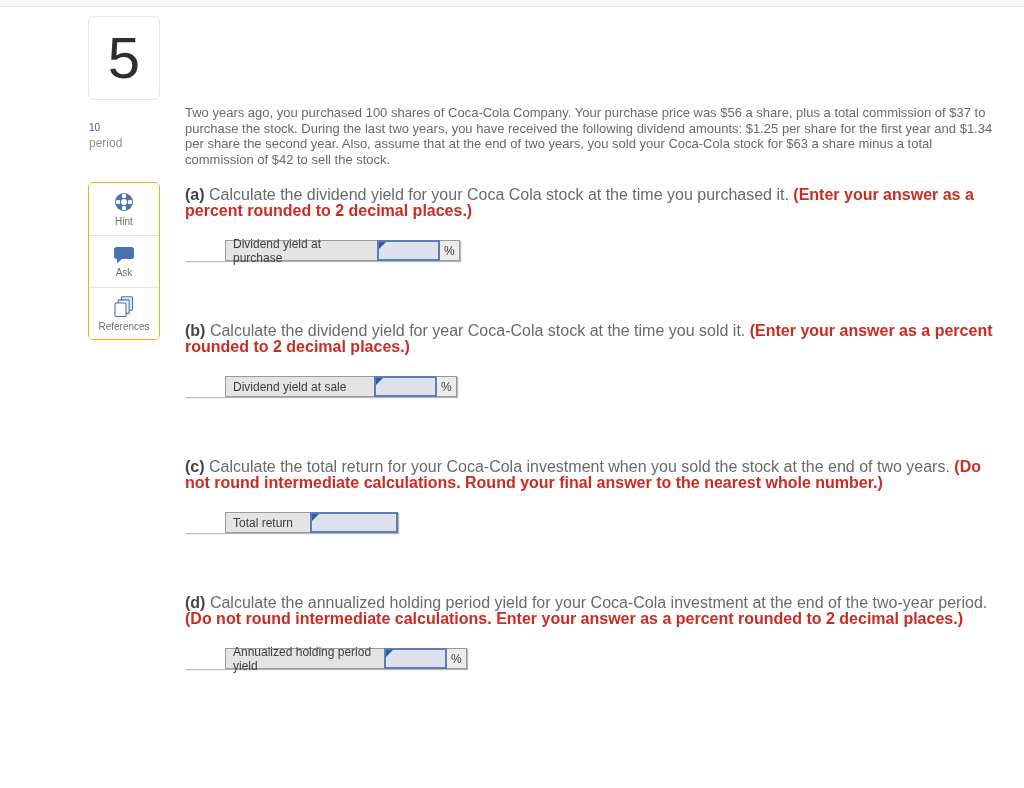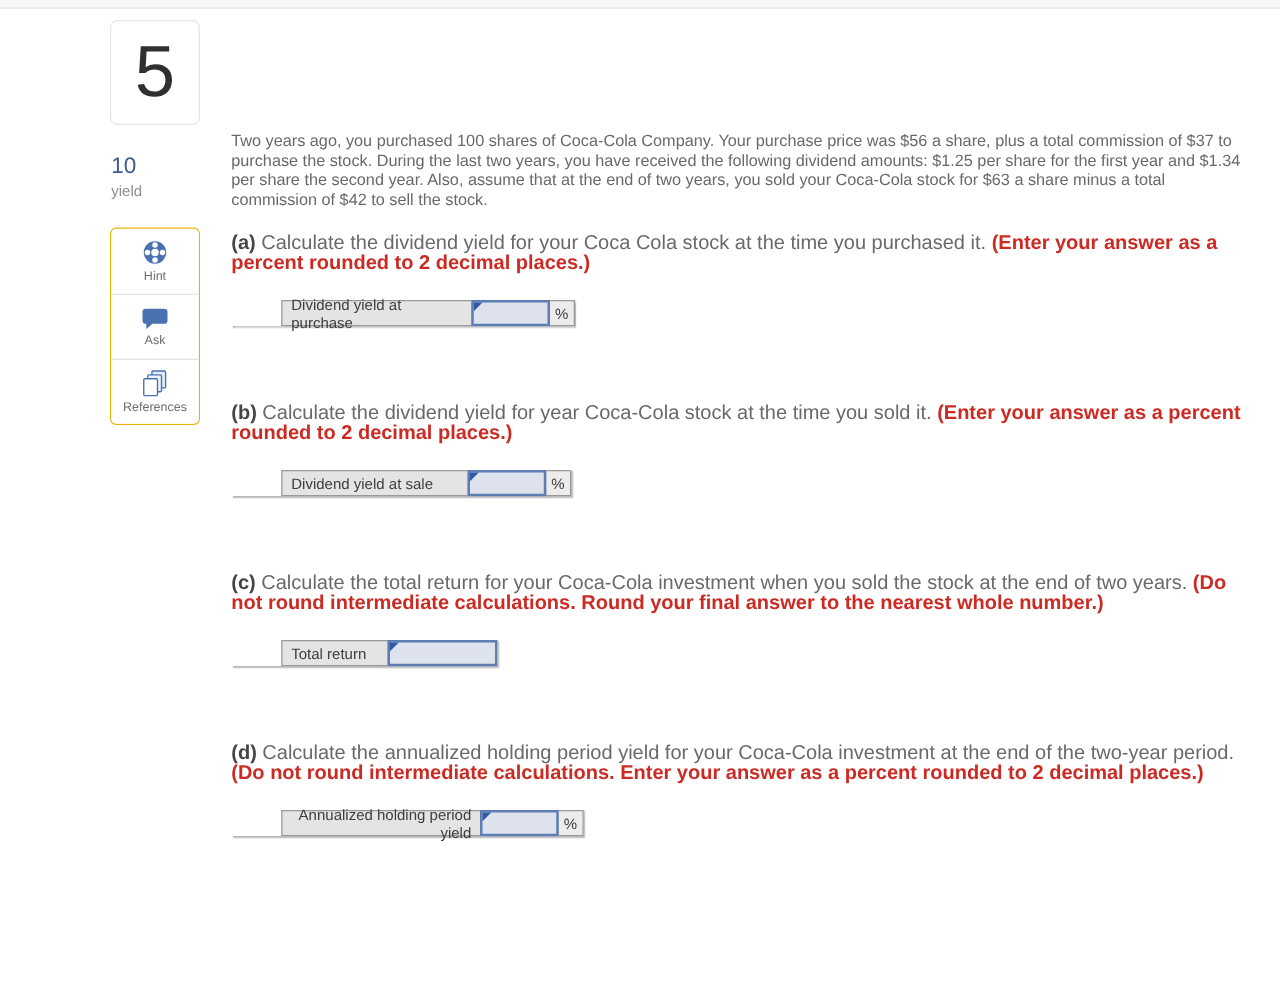--- a/index.html
+++ b/index.html
@@ -12,21 +12,21 @@
     background:#f8f8f8; border-bottom:1px solid #e2e2e2; }
 
   
   .qnum-box { position:absolute; left:88px; top:16px; width:72px; height:84px;
     background:#fff; border:1px solid #e6e6e6; border-radius:6px;
     display:flex; align-items:center; justify-content:center; }
   .qnum-box .num { font-size:58px; font-weight:400; color:#2f2f2f; line-height:1; }
 
   
   .points { position:absolute; left:89px; top:122px; }
-  .points .pv { font-size:18px; color:#3c5d8f; }
+  .points .pv { font-size:10px; color:#3c5d8f; }
   .points .pl { font-size:12px; color:#8e8e8e; margin-top:3px; }
 
   
   .sidebar { position:absolute; left:88px; top:182px; width:72px;
     background:#fff; border:1px solid #eab308; border-radius:5px; overflow:hidden; }
   .tool-btn { height:52px; display:flex; flex-direction:column; align-items:center;
     justify-content:center; gap:3px; cursor:pointer; background:#fff; }
   .tool-btn + .tool-btn { border-top:1px solid #e4e4e4; }
   .tool-btn .lbl { font-size:10px; color:#6f6f6f; }
   .tool-btn svg { display:block; }
@@ -51,36 +51,36 @@
   .cell-input input { width:100%; height:100%; border:none; background:transparent;
     font-size:12px; padding:0 4px; outline:none; color:#333; }
   .marker { position:absolute; top:0; left:0; width:0; height:0;
     border-top:7px solid #2f5aa8; border-right:7px solid transparent; }
   .cell-suffix { background:#ececec; padding:0 4px; font-size:12px; color:#3d3d3d;
     margin-left:-1px; }
 
   .t-a .cell-label { width:153px; } .t-a .cell-input { width:63px; }
   .t-b .cell-label { width:150px; } .t-b .cell-input { width:63px; }
   .t-c .cell-label { width:86px;  } .t-c .cell-input { width:88px; }
-  .t-d .cell-label { width:160px;text-align:right; } .t-d .cell-input { width:63px; }
+  .t-d .cell-label { width:160px; } .t-d .cell-input { width:63px; }
 </style>
 </head>
 <body>
 
 <div class="page">
 
   <div class="top-bar"></div>
 
   <div class="qnum-box">
     <div class="num">5</div>
   </div>
 
   <div class="points">
     <div class="pv">10</div>
-    <div class="pl">yield</div>
+    <div class="pl">period</div>
   </div>
 
   <div class="sidebar">
     <div class="tool-btn">
       <span>
         <svg width="22" height="22" viewBox="0 0 22 22">
           <circle cx="11" cy="11" r="9" fill="#4a72b2"></circle>
           <circle cx="11" cy="11" r="3" fill="#fff"></circle>
           <circle cx="11" cy="5" r="2.2" fill="#fff"></circle>
           <circle cx="11" cy="17" r="2.2" fill="#fff"></circle>

